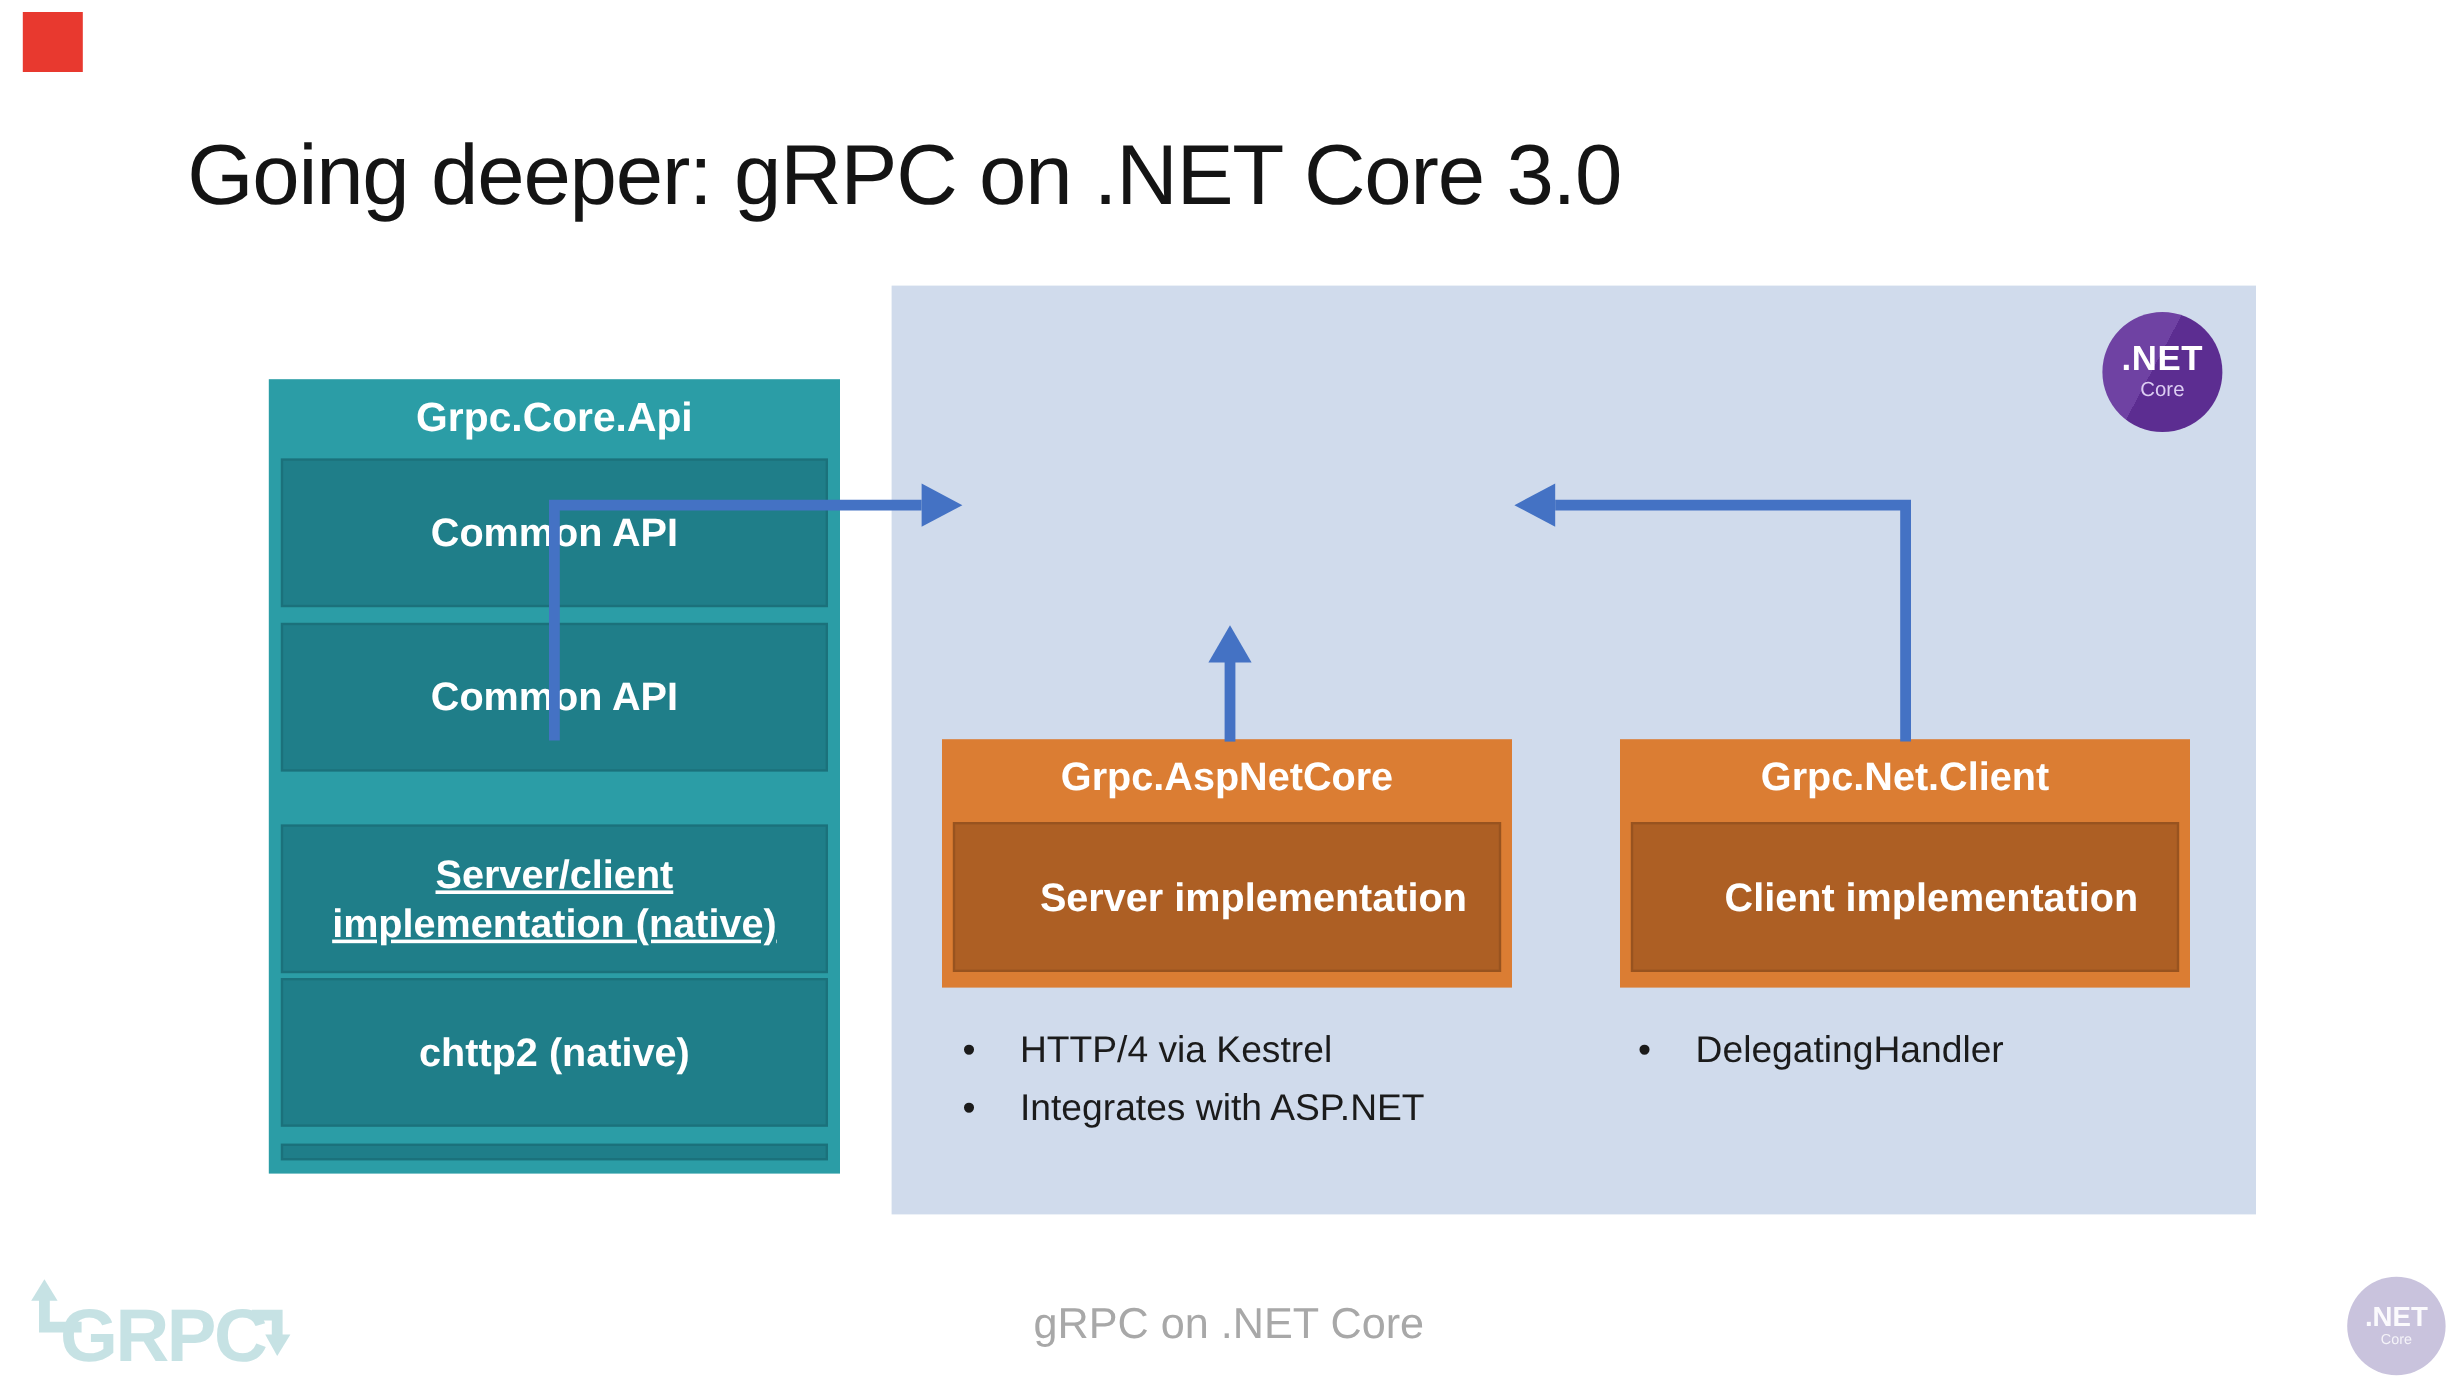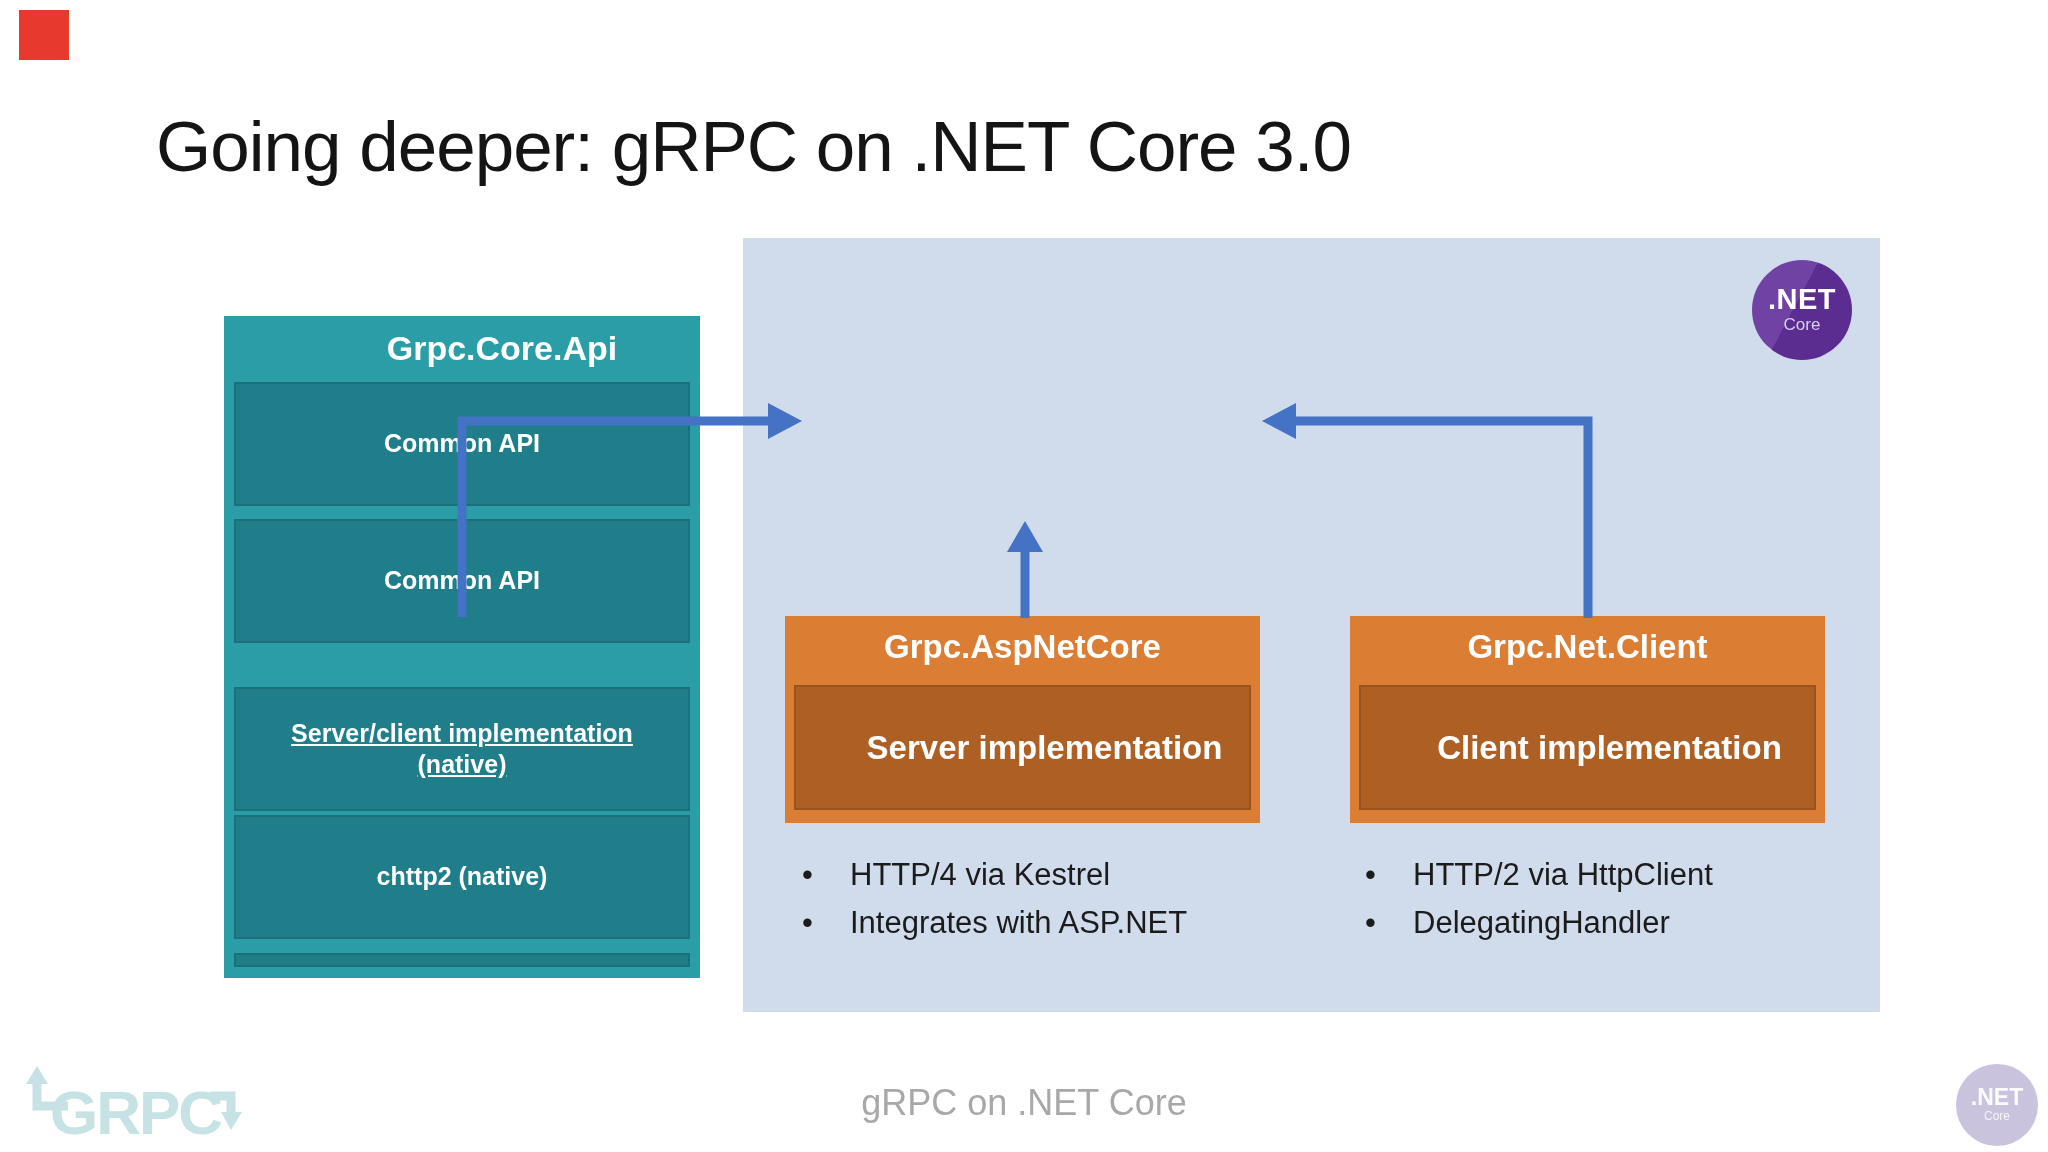--- a/index.html
+++ b/index.html
@@ -7,24 +7,24 @@
          font-family:"Liberation Sans",sans-serif;}
 
   .rec-indicator{position:absolute;left:19px;top:10px;width:50px;height:50px;background:#e8392f;}
 
   .slide-title{position:absolute;left:156px;top:106px;width:1600px;font-size:71px;font-weight:400;
                color:#141414;letter-spacing:-1px;}
 
   
   .core-stack{position:absolute;left:224px;top:316px;width:476px;height:662px;background:#2b9da6;}
   .core-stack-header{position:absolute;left:0;top:0;width:100%;height:64px;display:flex;
-                     align-items:center;justify-content:center;color:#ffffff;font-size:34px;font-weight:700;margin-left:40px;}
+                     align-items:center;justify-content:center;color:#ffffff;font-size:34px;font-weight:700;}
   .core-layer{position:absolute;left:10px;right:10px;height:124px;background:#1f7e89;
               border:2px solid rgba(0,0,0,0.10);box-sizing:border-box;display:flex;align-items:center;
-              justify-content:center;text-align:center;color:#ffffff;font-size:25px;font-weight:700;
+              justify-content:center;text-align:center;color:#ffffff;font-size:33px;font-weight:700;
               line-height:1.25;padding:0 28px;}
   .core-layer.l0{top:66px;}
   .core-layer.l1{top:203px;}
   .core-layer.l2{top:371px;text-decoration:underline;}
   .core-layer.l3{top:499px;}
   .core-sliver{position:absolute;left:10px;right:10px;top:637px;height:14px;background:#1f7e89;
                border:2px solid rgba(0,0,0,0.10);box-sizing:border-box;}
 
   
   .panel{position:absolute;left:743px;top:238px;width:1137px;height:774px;background:#d0dbec;}
@@ -98,21 +98,20 @@
       <div class="pkg-header">Grpc.Net.Client</div>
       <div class="pkg-inner">Client implementation</div>
     </div>
 
     <ul class="bullets left">
       <li>HTTP/4 via Kestrel</li>
       <li>Integrates with ASP.NET</li>
     </ul>
 
     <ul class="bullets right">
-      <li>HTTP/2 via HttpClient</li>
       <li>DelegatingHandler</li>
     </ul>
 
   </div>
 
   <svg class="arrows" viewBox="0 0 2048 1152">
     <g stroke="#4472c4" fill="#4472c4">
       <path d="M462 617 L462 421 L768 421" fill="none" stroke-width="9"></path>
       <polygon points="768,403 768,439 802,421" stroke="none"></polygon>
     </g>

